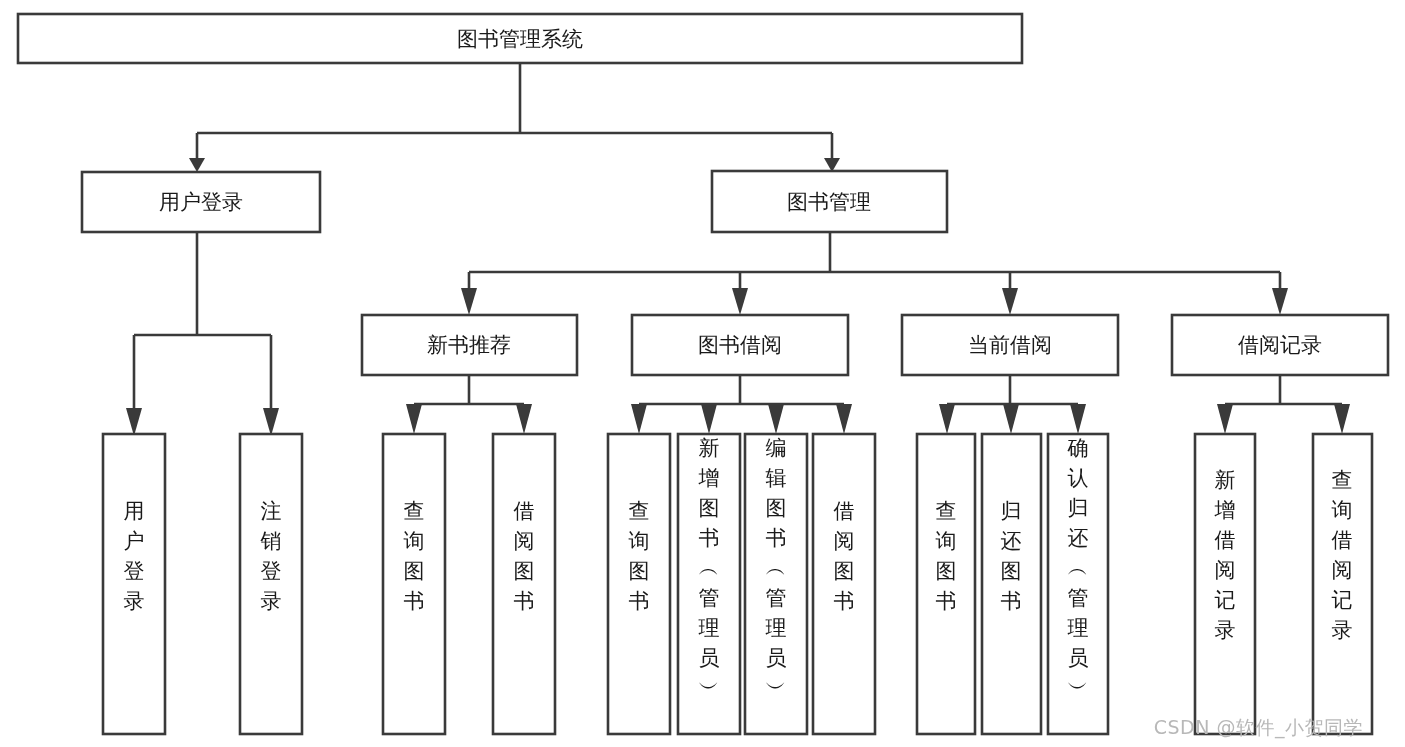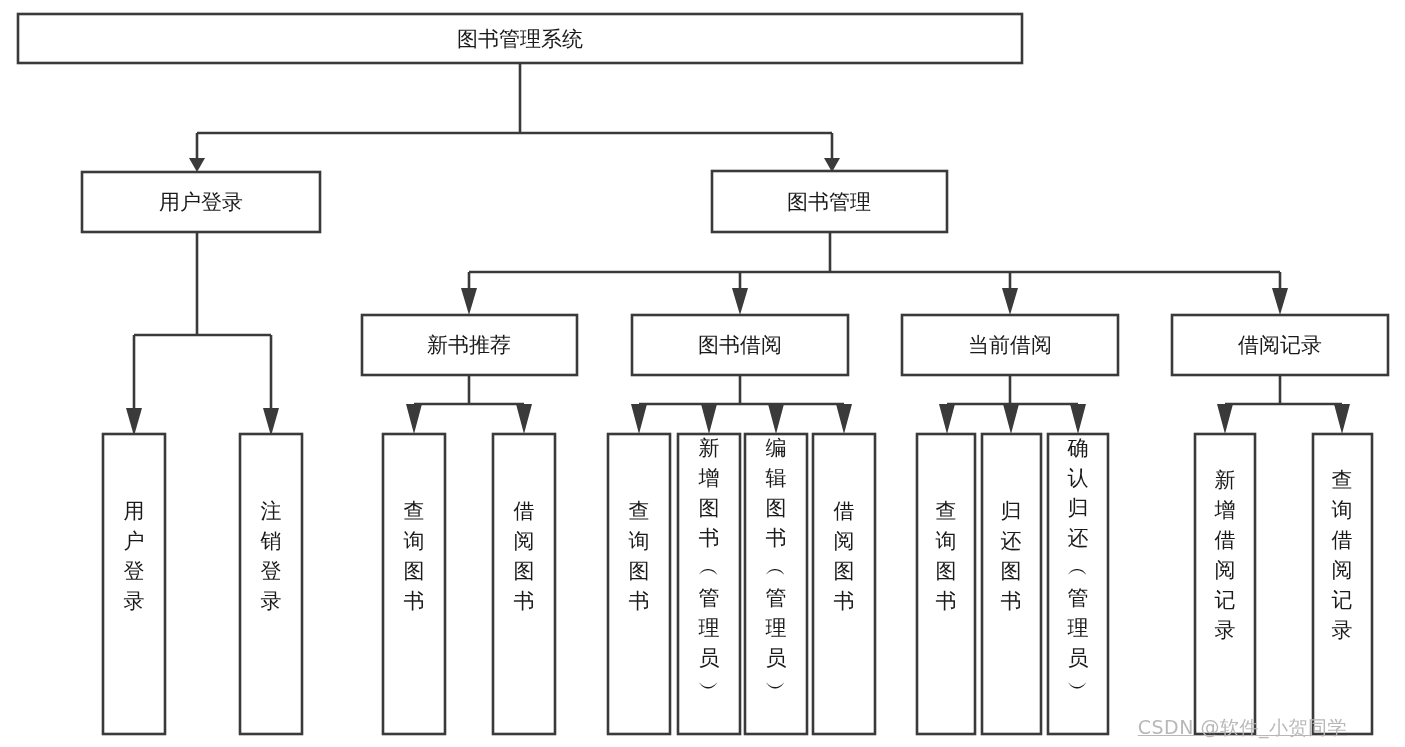--- a/index.html
+++ b/index.html
@@ -50,28 +50,27 @@
     dominant-baseline: middle;
   }
   .node-label-v {
     font-family: "DejaVu Sans", "Liberation Sans", sans-serif;
     font-size: 21px;
     fill: #1a1a1a;
     text-anchor: middle;
   }
   .watermark-text {
     position: absolute;
-    right: 20px;
+    right: 4px;
     bottom: 6px;
     font-family: "DejaVu Sans", "Liberation Sans", sans-serif;
     font-size: 19px;
     color: #b8b8b8;
     white-space: nowrap;
     letter-spacing: 0.5px;
-    text-decoration: underline;
   }
 </style>
 </head>
 <body>
 
 <div id="diagram-root">
 
   <svg class="flow" viewBox="0 0 1405 747" xmlns="http://www.w3.org/2000/svg">
 
     <g>

